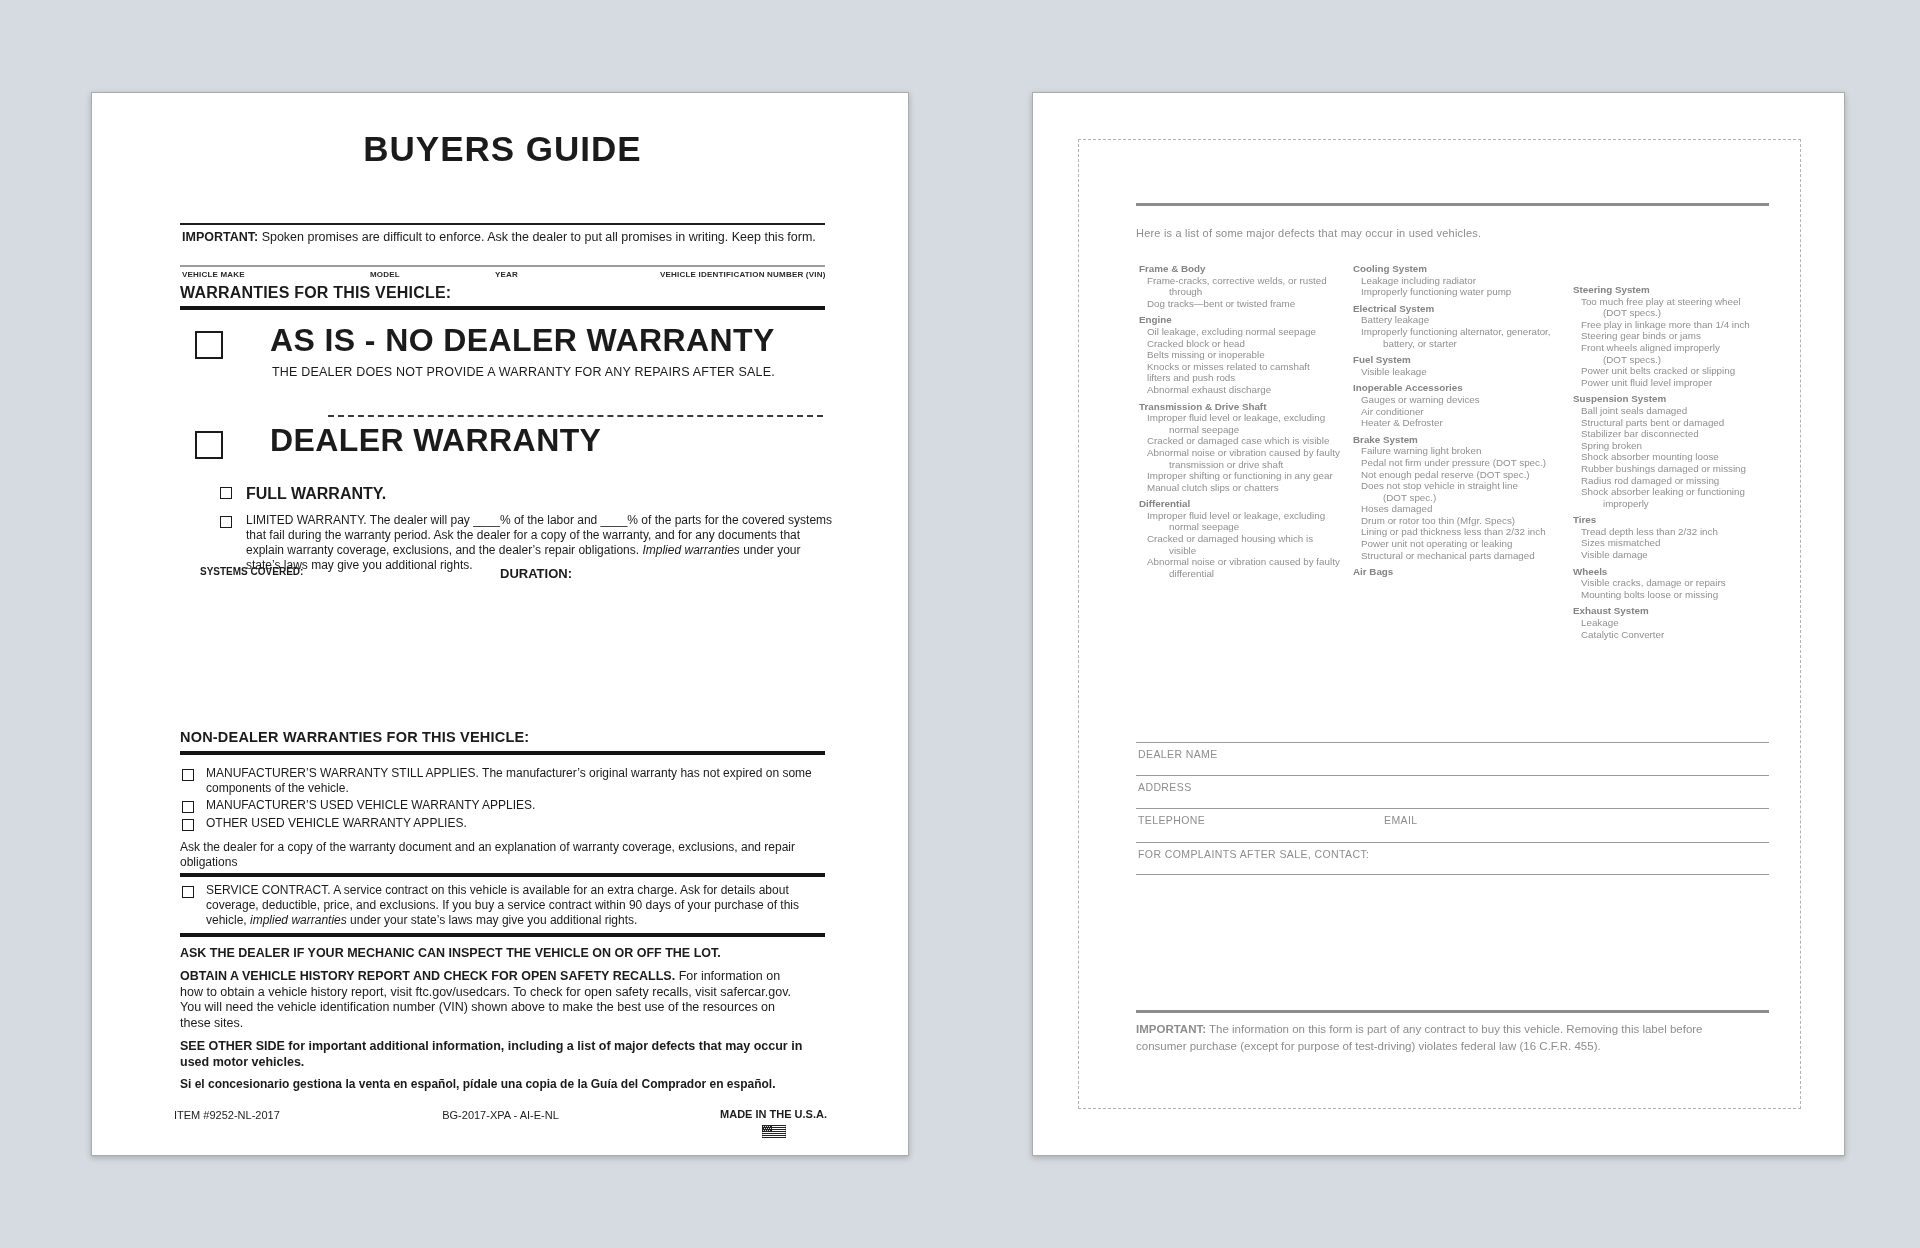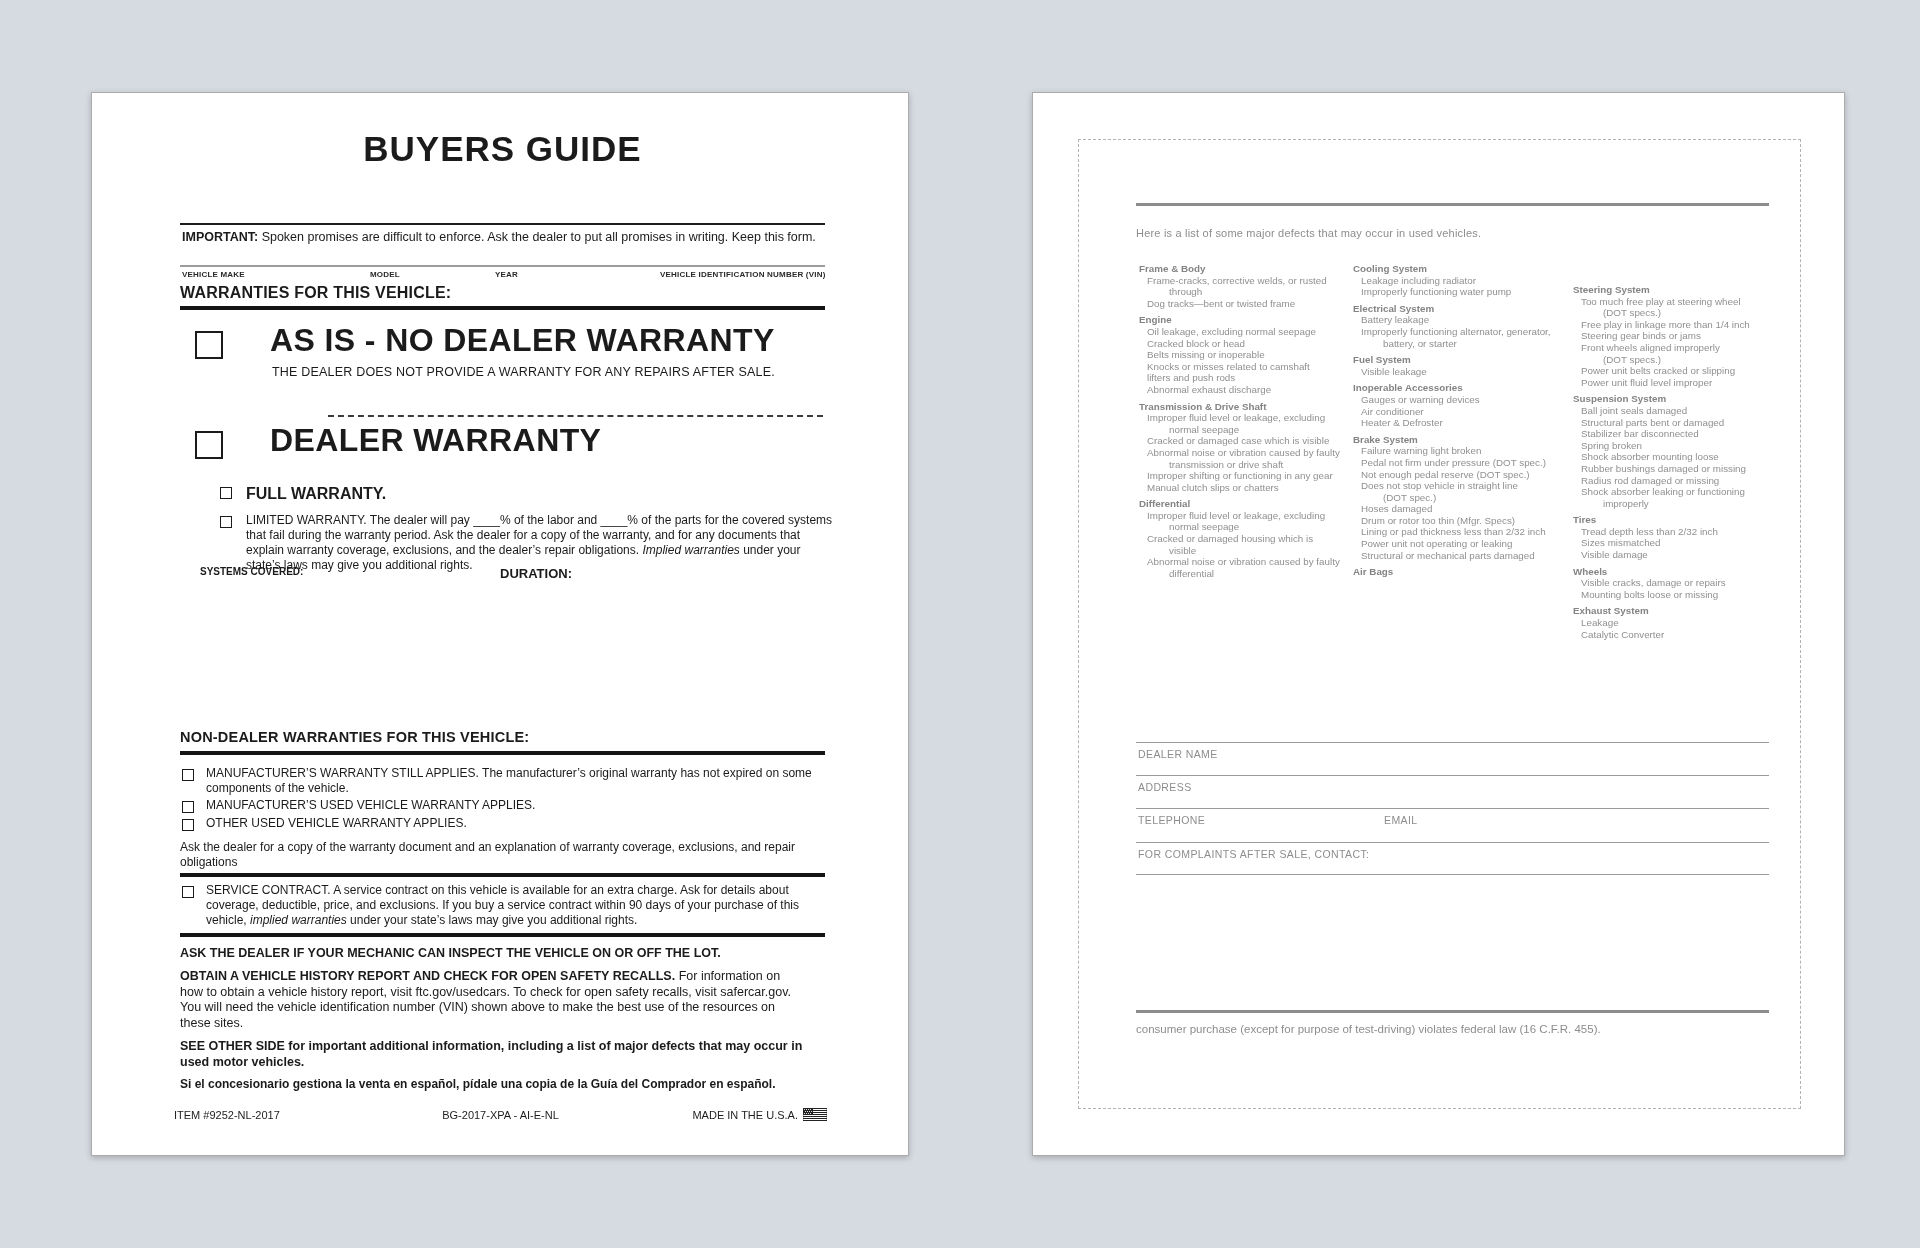--- a/index.html
+++ b/index.html
@@ -48,21 +48,21 @@
   .hr-thick3{top:780px;left:0;right:0;height:3.5px;background:#141414;}
   .svc-cb{top:793px;left:2px;} .svc-text{top:790px;left:26px;font-size:12px;line-height:15px;white-space:nowrap;}
   .hr-thick4{top:840px;left:0;right:0;height:3.5px;background:#141414;}
   .ask-mech{top:853px;left:0;font-size:12.5px;font-weight:700;white-space:nowrap;}
   .obtain{top:876px;left:0;font-size:12.5px;line-height:15.5px;white-space:nowrap;}
   .see-other{top:946px;left:0;font-size:12.5px;line-height:15.5px;font-weight:700;white-space:nowrap;}
   .spanish{top:984px;left:0;font-size:12px;font-weight:700;white-space:nowrap;}
   .front-footer{top:1016px;left:-6px;right:-2px;height:16px;font-size:11px;color:#1d1d1d;}
   .ff-item{position:absolute;left:0;top:0;}
   .ff-code{position:absolute;left:50%;transform:translateX(-50%);top:0;}
-  .ff-made{position:absolute;right:0;top:-1px;font-weight:400;display:flex;align-items:center;gap:5px;}
+  .ff-made{position:absolute;right:0;top:-1px;font-weight:700;display:flex;align-items:center;gap:5px;flex-direction:column;}
   
   .dash-frame{position:absolute;left:45px;right:43px;top:46px;bottom:46px;border:1px dashed #b3b3b3;pointer-events:none;}
   .back-inner{position:absolute;left:103px;top:0;width:633px;height:100%;color:#8d8d8d;}
   .b-rule-top{top:110px;left:0;right:0;height:3px;background:#8c8c8c;}
   .b-intro{top:134px;left:0;font-size:11px;letter-spacing:.2px;white-space:nowrap;}
   .dcol{position:absolute;top:170px;}
   .dcol0{left:3px;width:212px;} .dcol1{left:217px;width:218px;} .dcol2{left:437px;width:198px;margin-top:21px;}
   .defect-head{font-weight:700;font-size:9.8px;color:#848484;margin-top:5px;line-height:11.6px;white-space:nowrap;}
   .defect-head:first-child{margin-top:0;}
   .defect-line{font-size:9.8px;color:#909090;line-height:11.6px;padding-left:8px;white-space:nowrap;}
@@ -310,16 +310,17 @@
     <div class="flabel" style="top:721px;left:248px;">EMAIL</div>
 
     <div class="fline" style="top:749px;"></div>
     <div class="flabel" style="top:755px;left:2px;">FOR COMPLAINTS AFTER SALE, CONTACT:</div>
 
     <div class="fline" style="top:781px;"></div>
 
 
     <div class="abs b-rule-bot"></div>
     <div class="abs b-important">
+        <div><span style="font-weight: 700;">IMPORTANT:</span>  The information on this form is part of any contract to buy this vehicle.  Removing this label before</div>
         <div>consumer purchase (except for purpose of test-driving) violates federal law (16 C.F.R. 455).</div>
       </div>
   </div>
 </div>
 
 </body></html>

